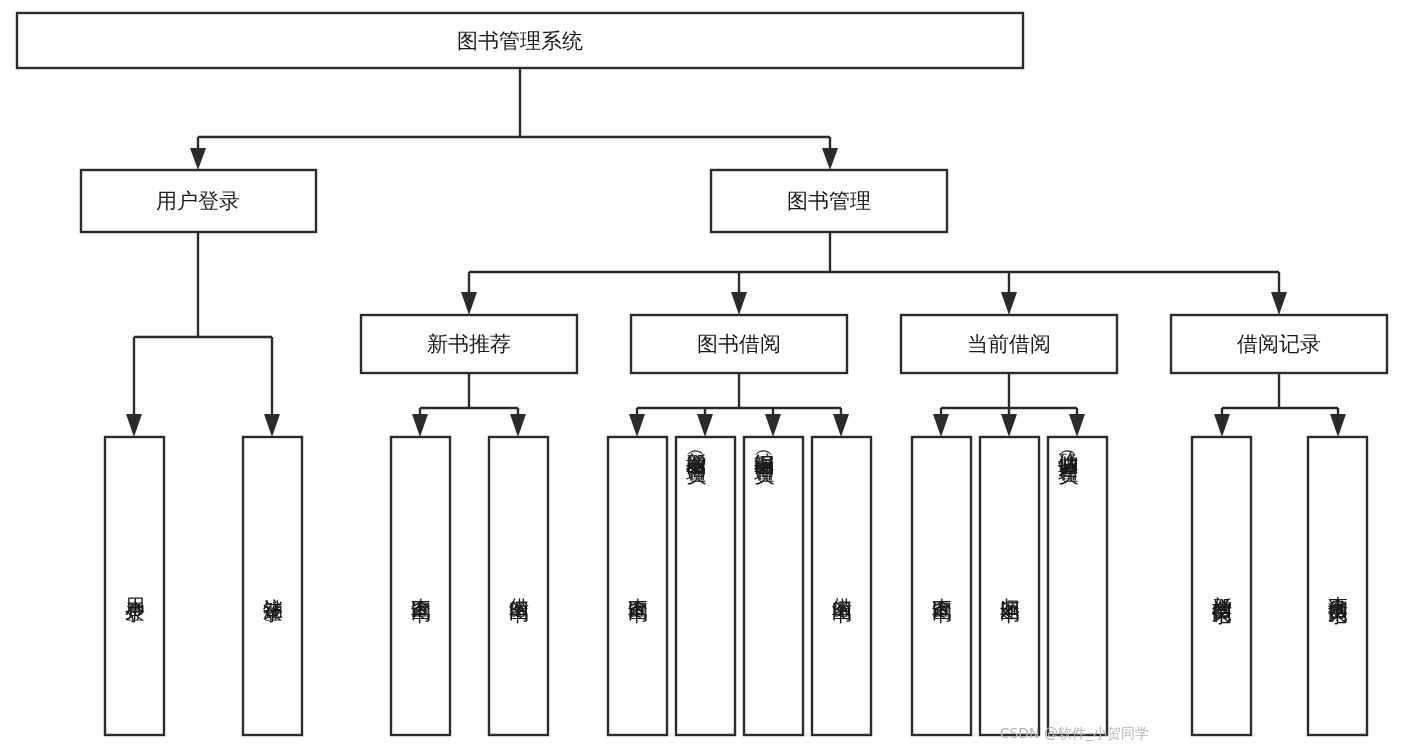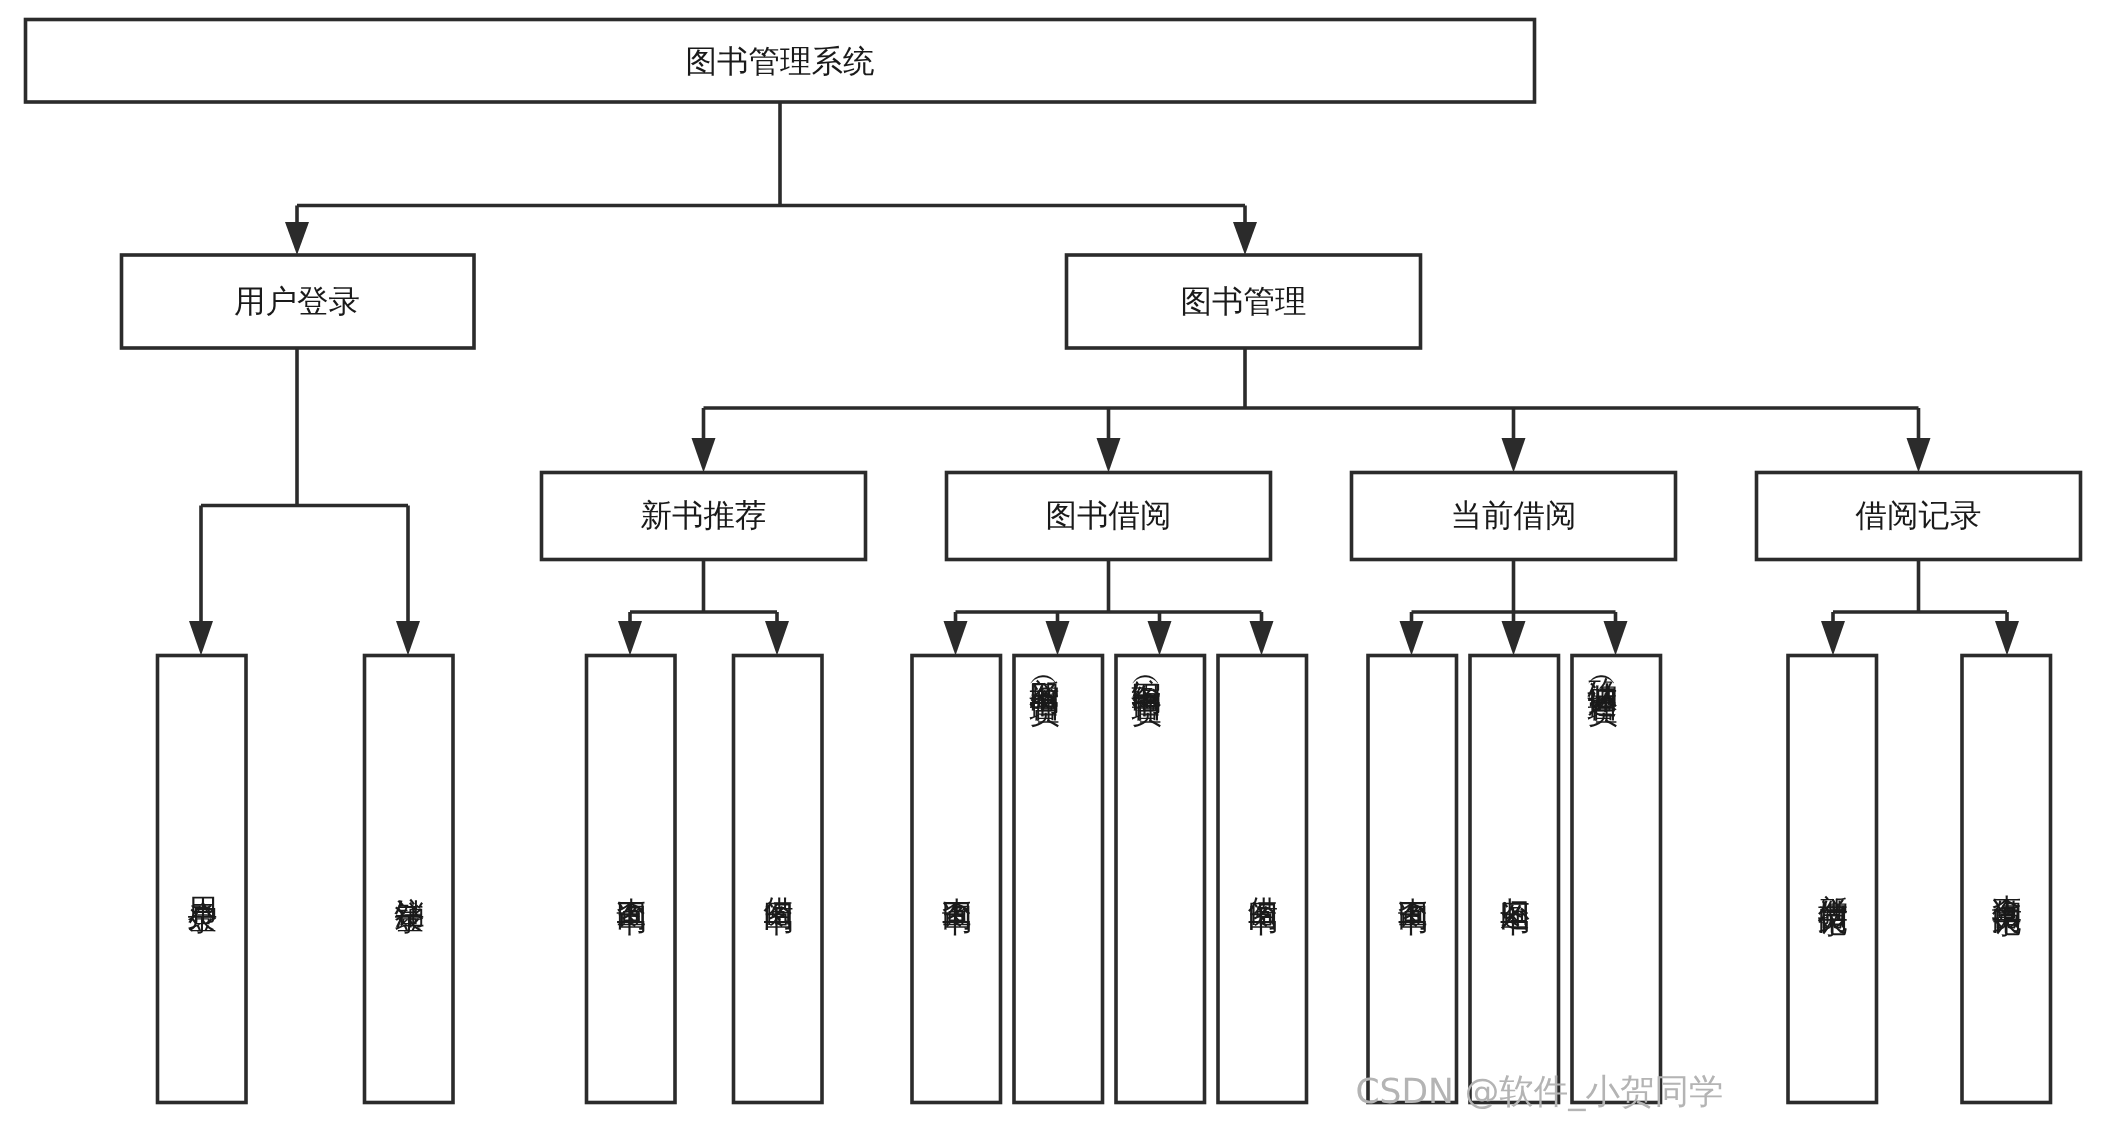--- a/index.html
+++ b/index.html
@@ -55,21 +55,21 @@
     writing-mode: vertical-rl;
     glyph-orientation-vertical: 0;
     text-orientation: upright;
     letter-spacing: 2px;
   }
   .watermark {
     position: absolute;
     right: 8px;
     bottom: 4px;
     font-family: "DejaVu Sans", "Liberation Sans", sans-serif;
-    font-size: 23px;
+    font-size: 14px;
     color: #b4b4b4;
     white-space: nowrap;
     pointer-events: none;
     user-select: none;
   }
 </style>
 </head>
 <body>
 
 <div id="diagram-root">

